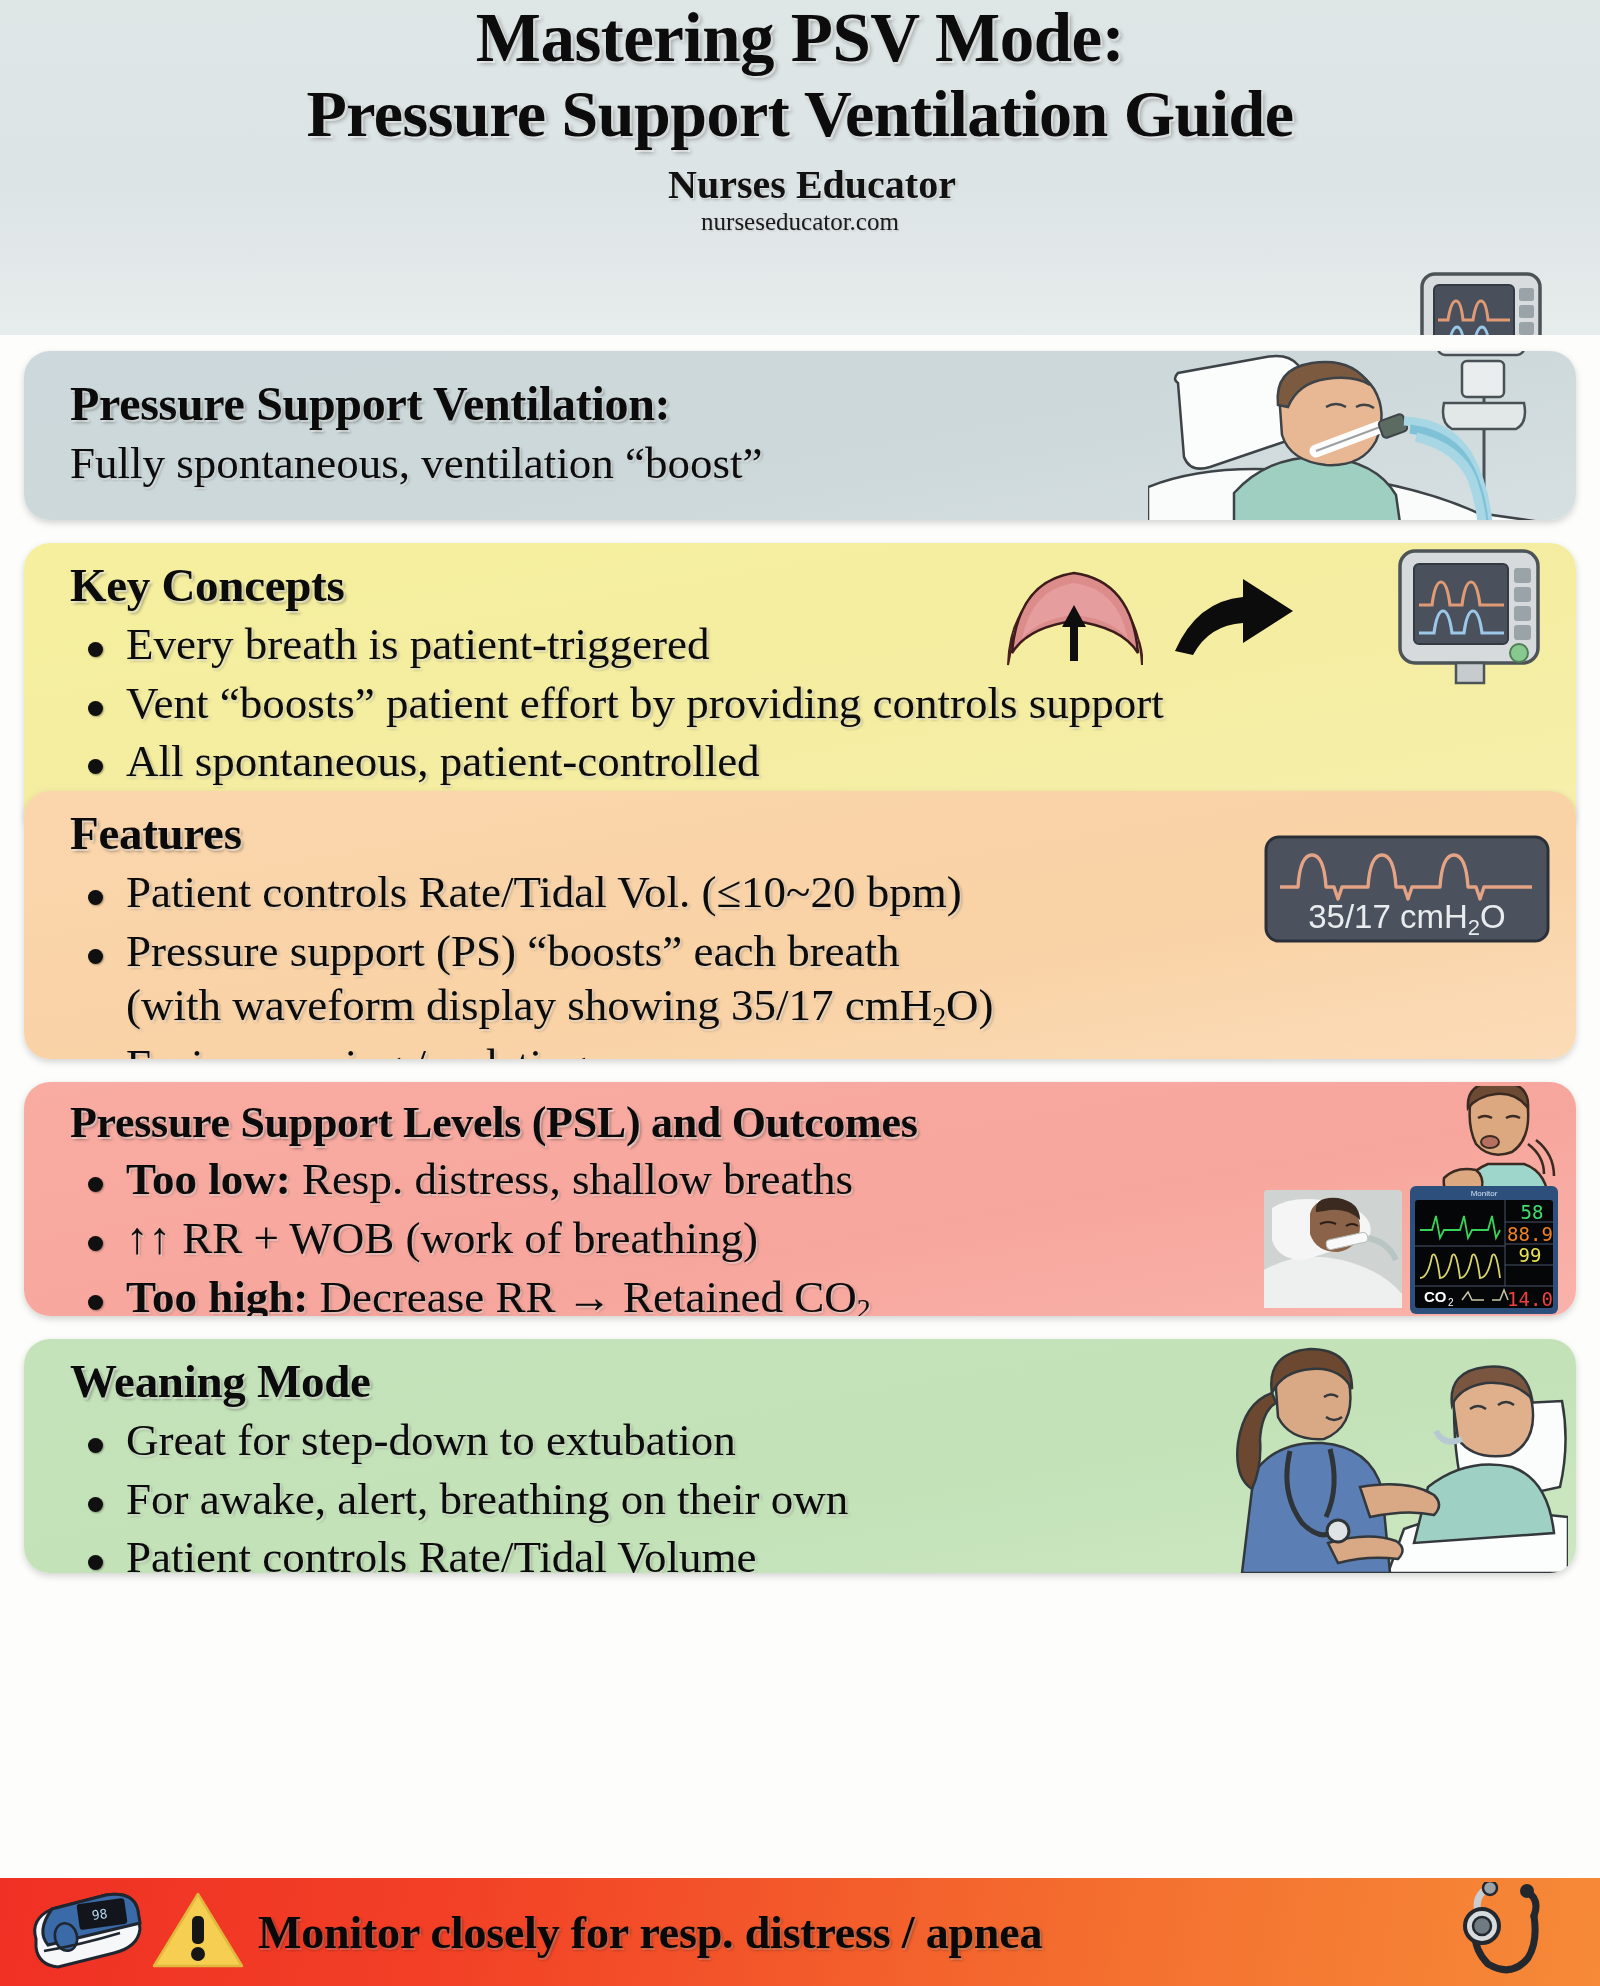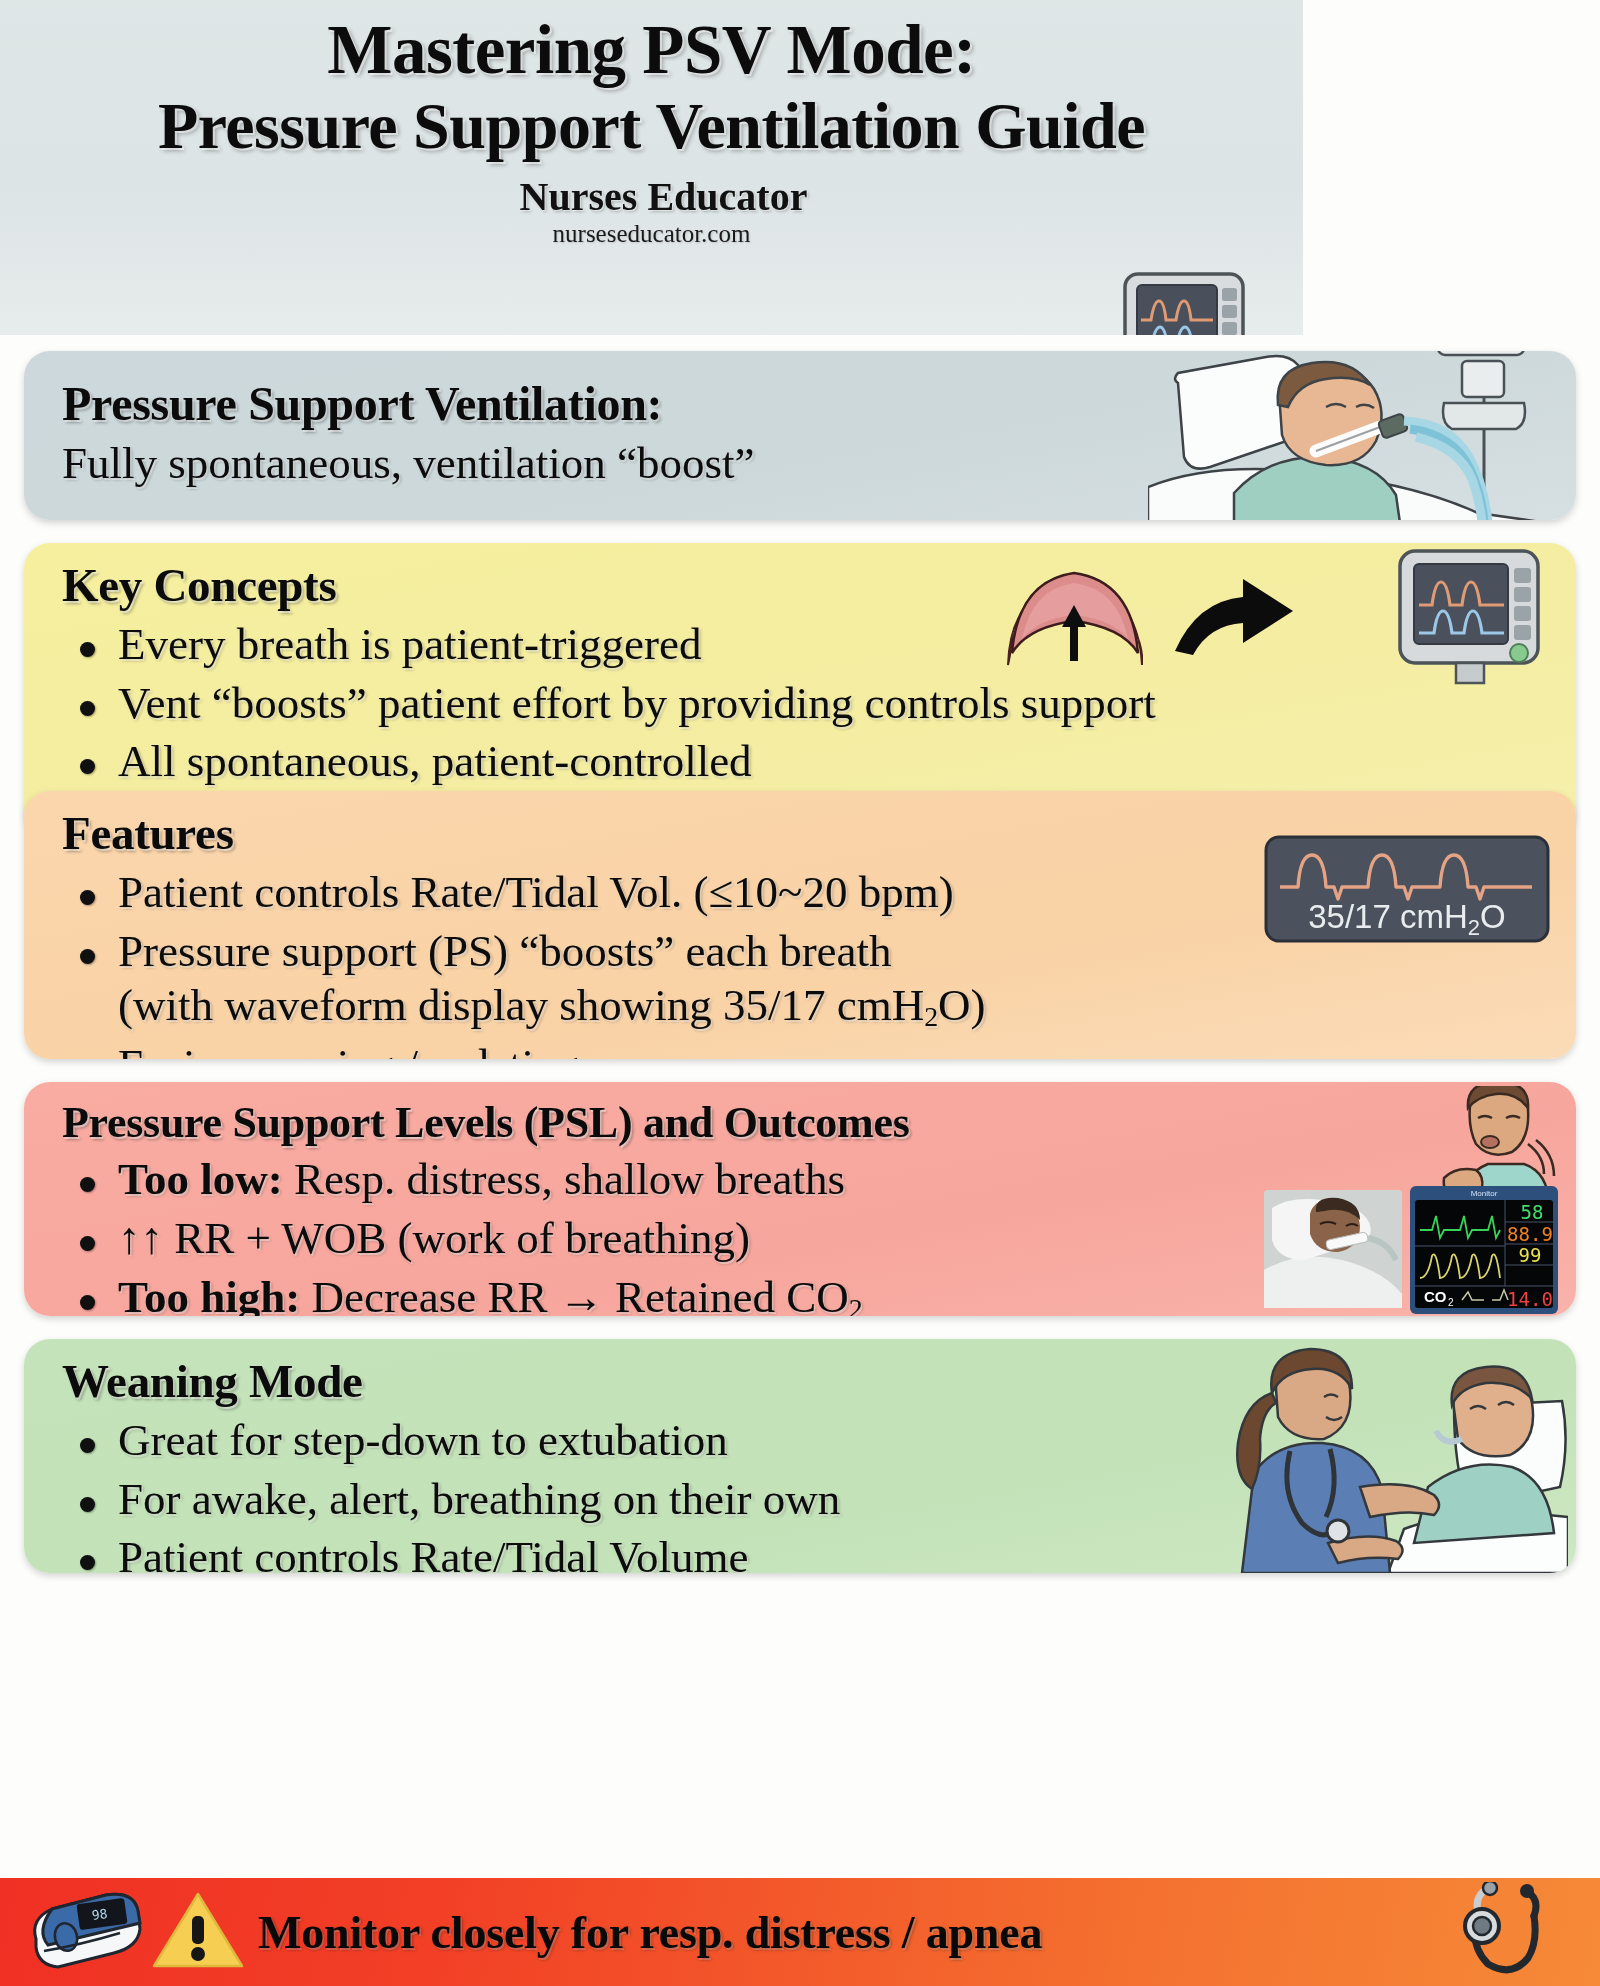--- a/index.html
+++ b/index.html
@@ -11,25 +11,24 @@
   }
   .page {
     position: relative;
     width: 1600px; height: 1986px;
     background: #fdfdfb;
   }
 
   
   .header {
     position: relative;
-    width: 1303px;
+    width: 1600px;
     height: 335px;
     background: linear-gradient(180deg,#dfe6e6 0%, #dde4e5 55%, #e7ecec 100%);
     text-align: center;
-    padding-top: 12px;
     overflow: hidden;
   }
   .title-l1, .title-l2 {
     font-size: 69px;
     font-weight: bold;
     letter-spacing: -0.5px;
     color: #0c0c0c;
     line-height: 1.12;
     text-shadow: 2px 2px 0 rgba(255,255,255,.55), 3px 3px 4px rgba(0,0,0,.30);
   }
@@ -47,20 +46,21 @@
   .header-monitor { position: absolute; right: 52px; top: 272px; }
 
   
   .card {
     position: absolute;
     left: 24px;
     width: 1552px;
     border-radius: 26px;
     box-shadow: 0 3px 7px rgba(0,0,0,.17);
     overflow: hidden;
+    padding-left: 8px;
   }
   .card-inner { position: relative; height: 100%; padding: 16px 0 0 38px; }
   .card h2 {
     font-size: 47px; font-weight: bold; color: #0b0b0b;
     letter-spacing: -0.3px; line-height: 1.12;
     text-shadow: 1.5px 1.5px 0 rgba(255,255,255,.45), 2.5px 2.5px 3px rgba(0,0,0,.30);
   }
   .card h2.small { font-size: 44px; }
   ul.bullets { list-style: none; margin-top: 4px; }
   ul.bullets li {

